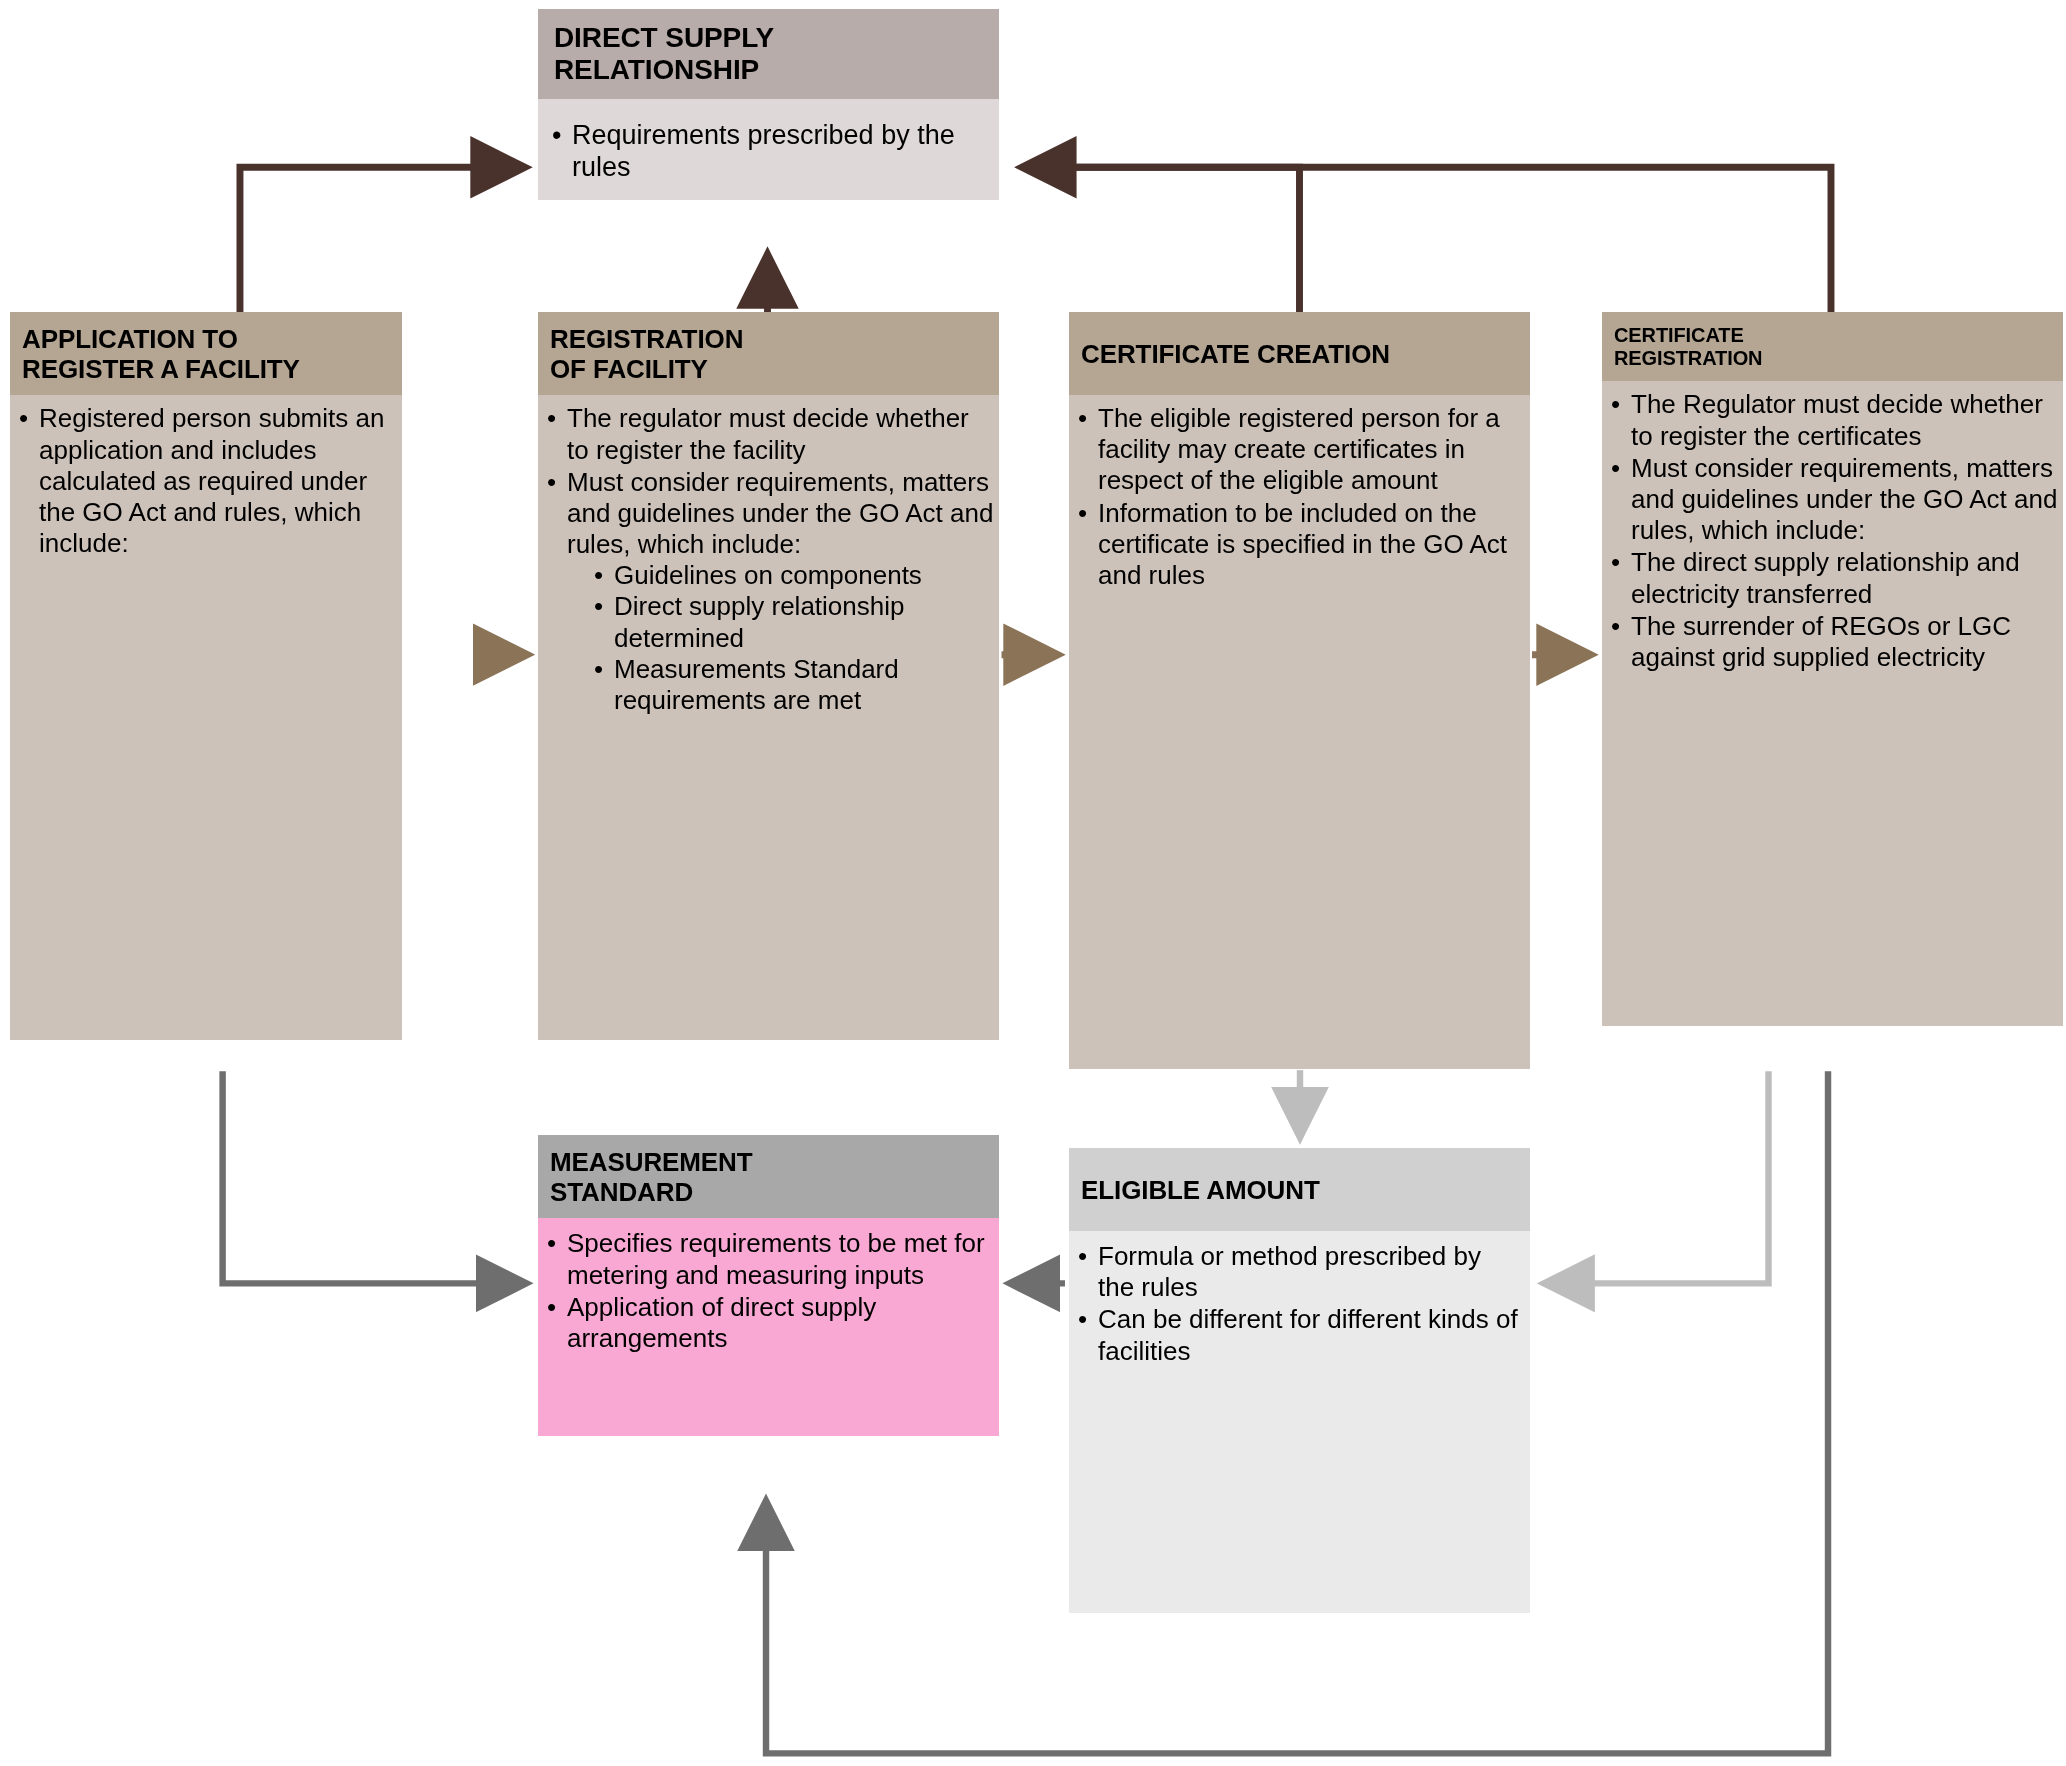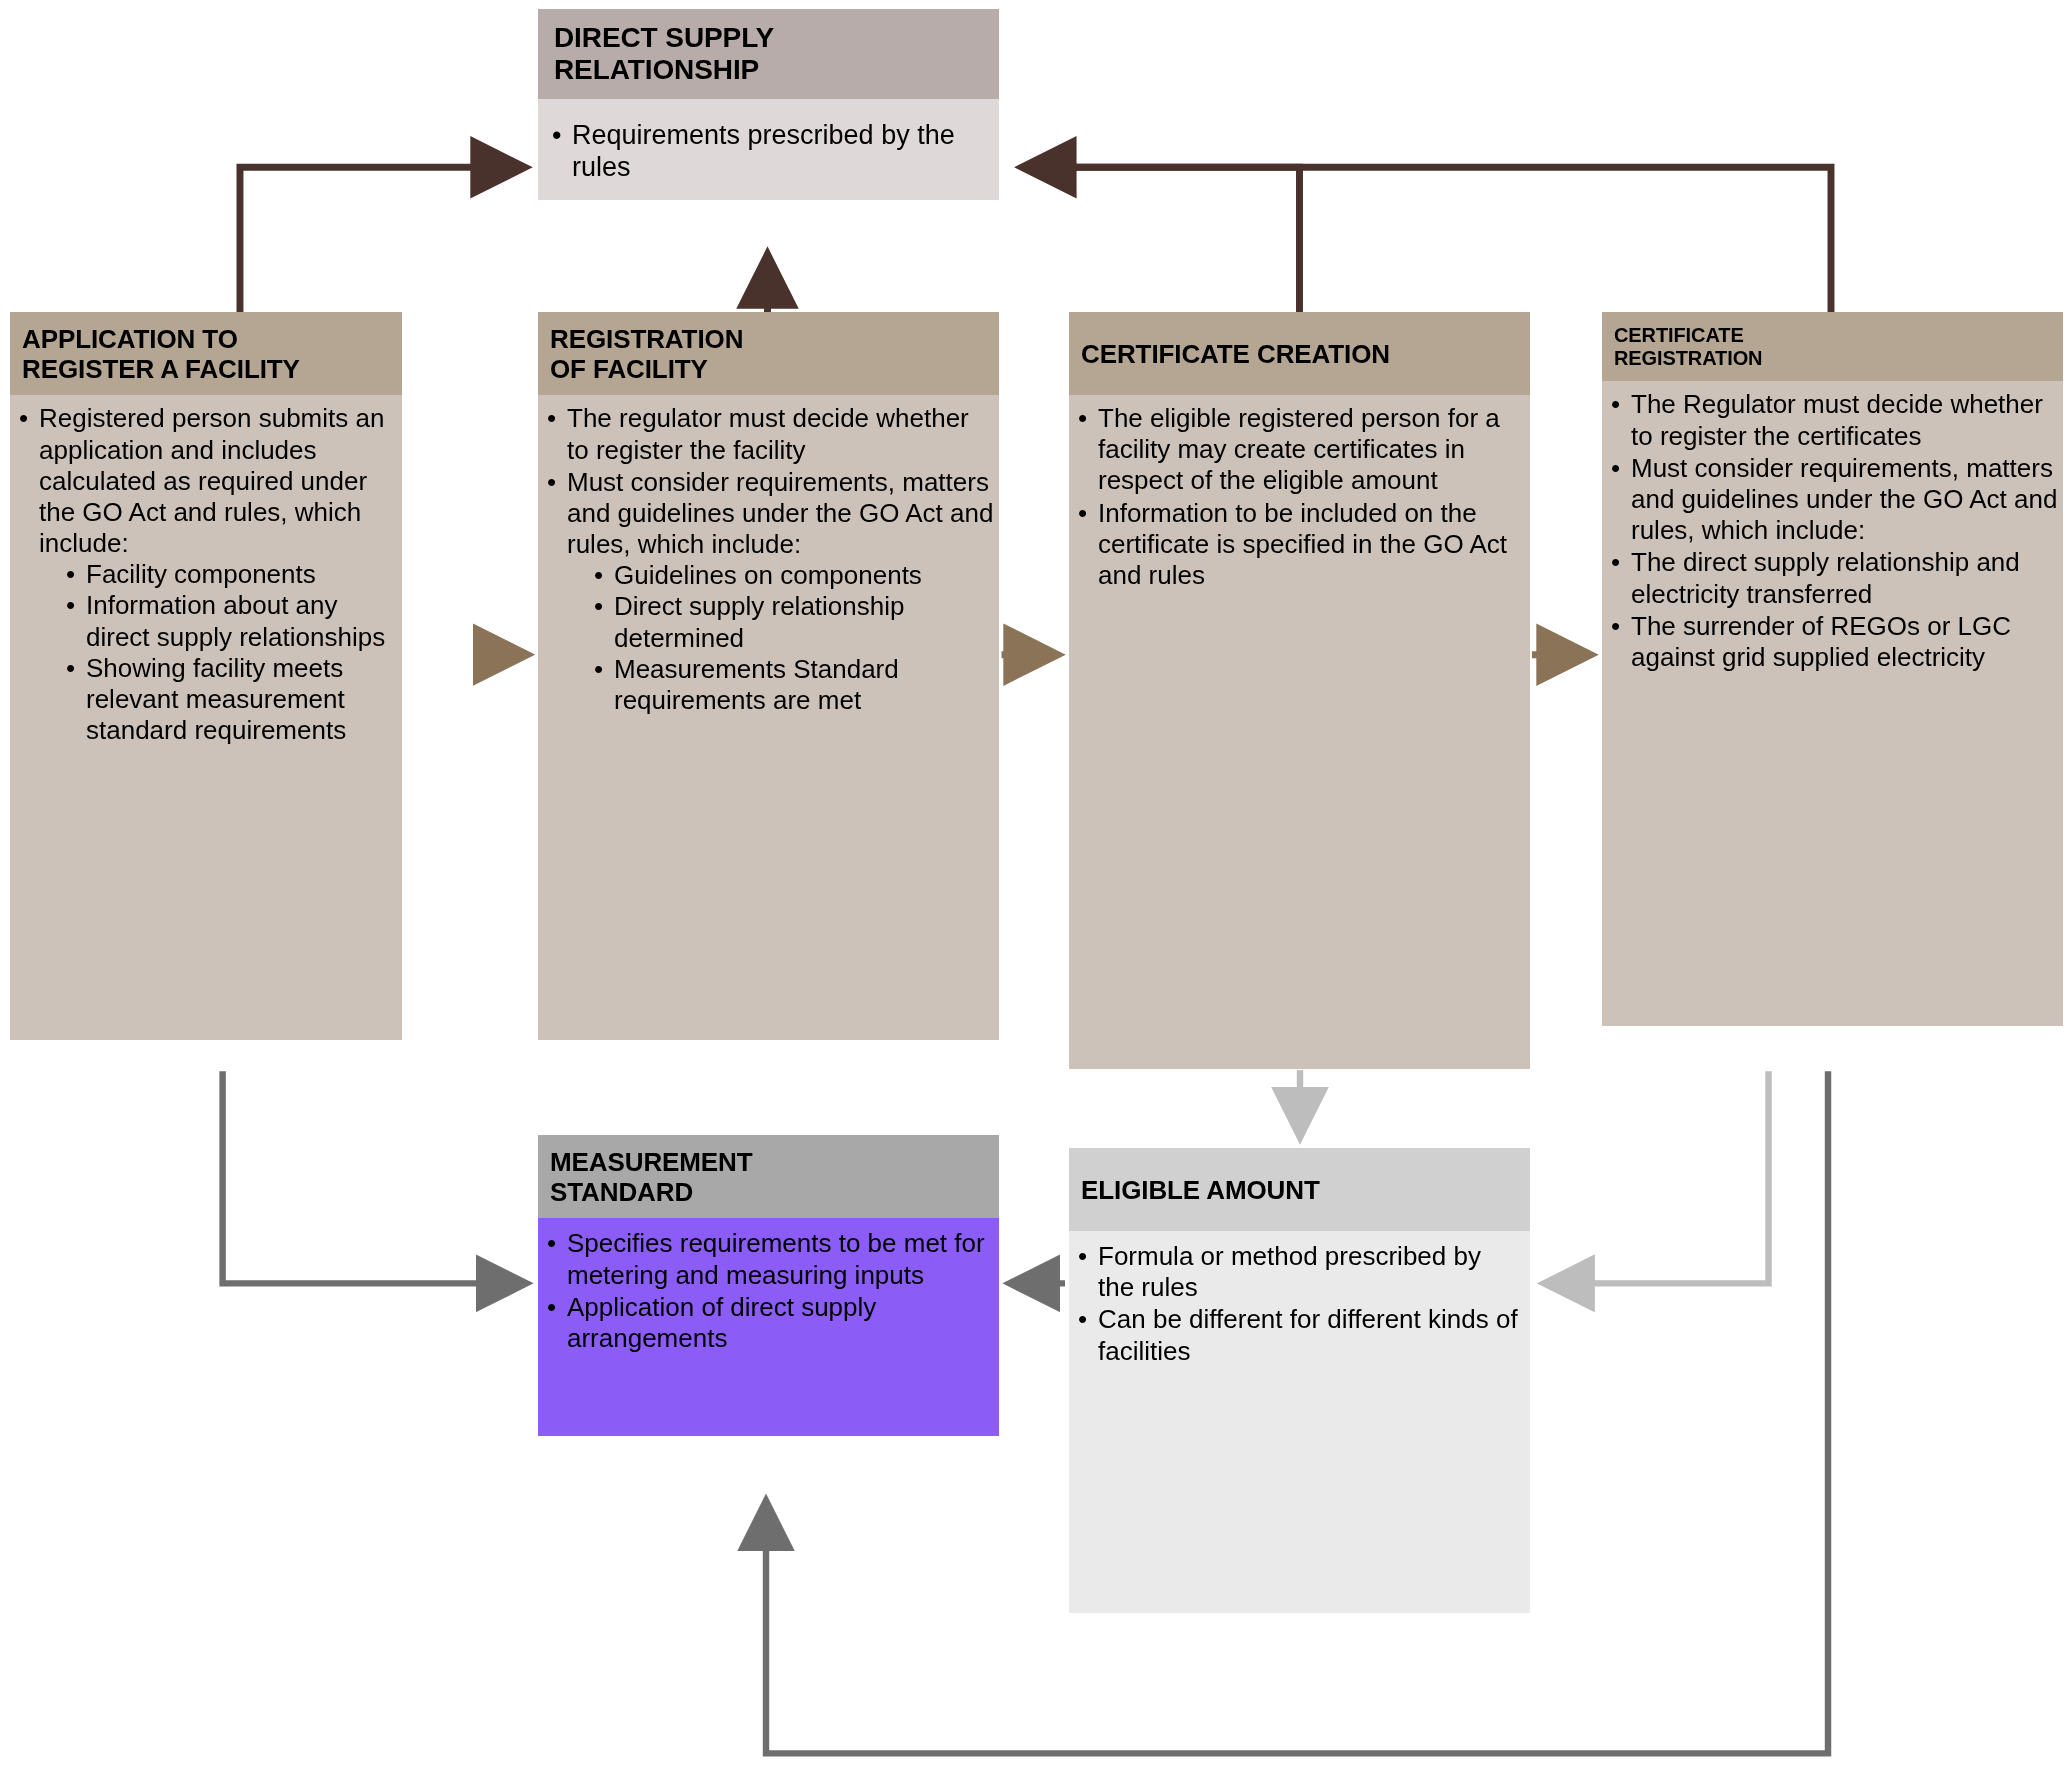--- a/index.html
+++ b/index.html
@@ -37,21 +37,21 @@
   .txt{color:#000000;}
 
   
   .tan .hdr{background:#b5a694;}
   .tan .body{background:#cdc2b9;}
   
   .dsr .hdr{background:#b7aca9;}
   .dsr .body{background:#ded9d8;}
   
   .ms .hdr{background:#a8a8a8;}
-  .ms .body{background:#8b5cf6;}
+  .ms .body{background:#f9a8d4;}
   
   .ea .hdr{background:#d0d0d0;}
   .ea .body{background:#eaeaea;}
 
   svg#wires{position:absolute;left:0;top:0;width:2066px;height:1767px;pointer-events:none;}
 </style>
 </head>
 <body>
 
 <div id="canvas">
@@ -111,25 +111,20 @@
 
   <div class="box tan" style="left:10px;top:312px;width:392px;">
     <div class="hdr" style="padding:12px 10px 11px 12px;font-size:26px;line-height:1.16;">
       <div>APPLICATION TO</div>
       <div>REGISTER A FACILITY</div>
     </div>
     <div class="body" style="padding:8px 7px 13px 3px;font-size:26px;line-height:1.20;min-height:645px;">
       <ul class="lvl1">
         <li>
           <span class="txt">Registered person submits an application and includes calculated as required under the GO Act and rules, which include:</span>
-          <ul class="lvl2">
-            <li><span class="txt">Facility components</span></li>
-            <li><span class="txt">Information about any direct supply relationships</span></li>
-            <li><span class="txt">Showing facility meets relevant measurement standard requirements</span></li>
-          </ul>
         </li>
       </ul>
     </div>
   </div>
 
   <div class="box tan" style="left:538px;top:312px;width:461px;">
     <div class="hdr" style="padding:12px 10px 11px 12px;font-size:26px;line-height:1.16;">
       <div>REGISTRATION</div>
       <div>OF FACILITY</div>
     </div>

